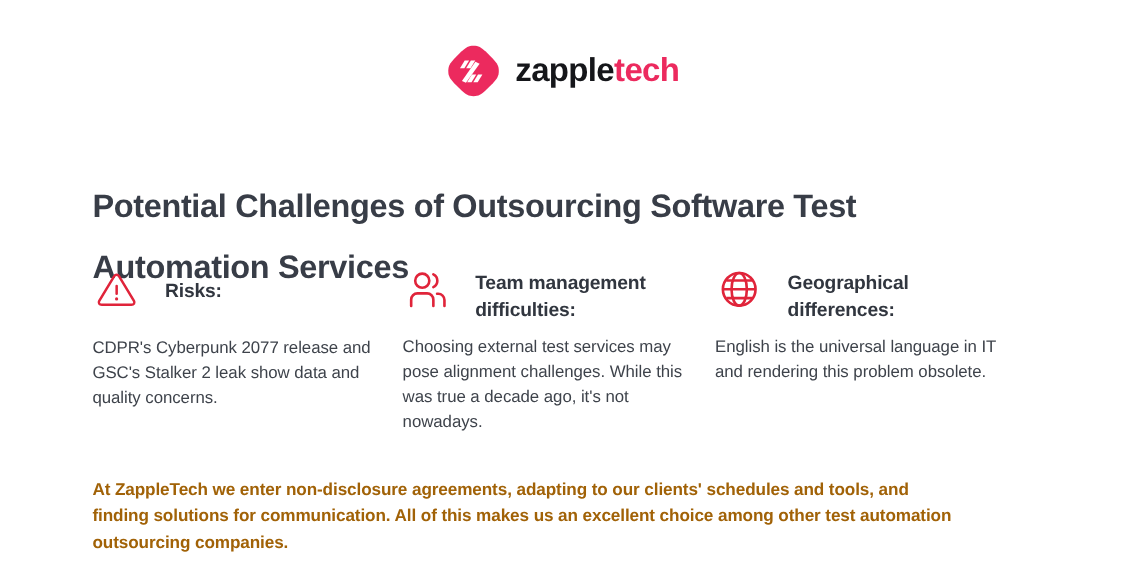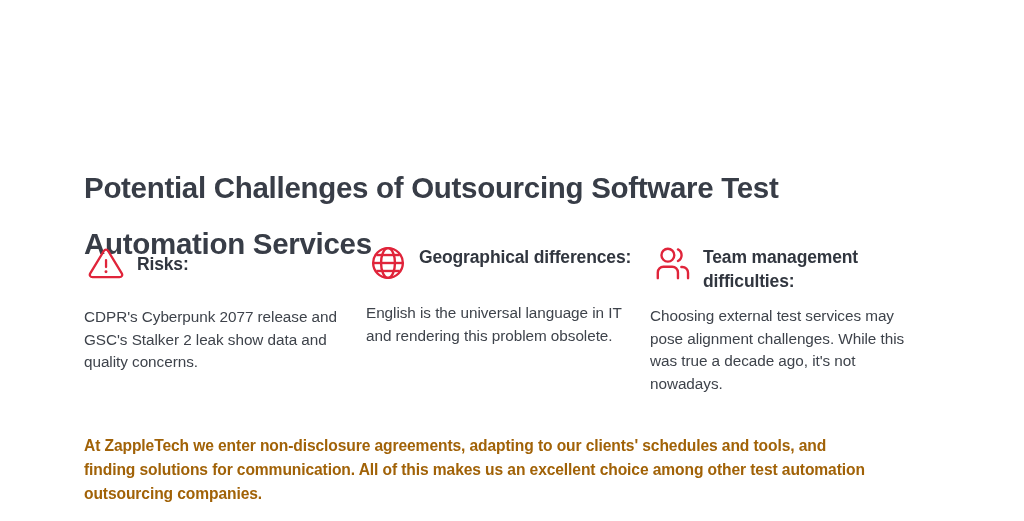--- a/index.html
+++ b/index.html
@@ -79,21 +79,21 @@
     box-sizing: border-box;
     padding-right: 18px;
   }
   .col:nth-child(1) { width: 282px; }
   .col:nth-child(2) { width: 284px; }
   .col:nth-child(3) { width: 290px; }
 
   .col-head {
     display: flex;
     align-items: flex-start;
-    gap: 9px;
+    gap: 22px;
     min-height: 50px;
   }
   .col-icon {
     flex: 0 0 auto;
     width: 44px;
     height: 44px;
     display: block;
     margin-top: 1px;
   }
   .col-title {
@@ -126,61 +126,76 @@
     line-height: 24px;
     color: #a16207;
     letter-spacing: -0.1px;
   }
 </style>
 </head>
 <body>
 
 <div class="page">
 
+  <div class="logo-wrap">
+    <div class="logo">
+      <svg class="logo-mark" viewBox="0 0 64 64">
+        <path d="M32 2 C38 2 41 4 46.5 9 L55 17.5 C60 23 62 26 62 32 C62 38 60 41 55 46.5 L46.5 55 C41 60 38 62 32 62 C26 62 23 60 17.5 55 L9 46.5 C4 41 2 38 2 32 C2 26 4 23 9 17.5 L17.5 9 C23 4 26 2 32 2 Z" fill="#ec2a5e"></path>
+        <g fill="#ffffff">
+          <path d="M21.5 19.5 l5.2 0 -5.6 9.2 -5.2 0 z"></path>
+          <path d="M28.8 19.5 l5.2 0 -5.6 9.2 -5.2 0 z"></path>
+          <path d="M34.2 21.2 l5.0 2.2 -16.2 22.6 -4.8 -2.1 z"></path>
+          <path d="M30.0 36.2 l5.2 0 -5.6 9.2 -5.2 0 z"></path>
+          <path d="M37.3 36.2 l5.2 0 -5.6 9.2 -5.2 0 z"></path>
+        </g>
+      </svg>
+      <div class="logo-text"><span class="w1">zapple</span><span class="w2">tech</span></div>
+    </div>
+  </div>
 
   <h1 class="title">Potential Challenges of Outsourcing Software Test Automation Services</h1>
 
   <div class="columns">
 
     <div class="col">
       <div class="col-head">
         <svg class="col-icon" viewBox="0 0 48 48">
           <path d="M24 9.5 C25.1 9.5 25.9 10.1 26.5 11.1 L41.2 35.4 C41.8 36.4 41.8 37.4 41.3 38.2 C40.8 39 39.9 39.4 38.7 39.4 L9.3 39.4 C8.1 39.4 7.2 39 6.7 38.2 C6.2 37.4 6.2 36.4 6.8 35.4 L21.5 11.1 C22.1 10.1 22.9 9.5 24 9.5 Z" fill="none" stroke="#e0243a" stroke-width="2.5" stroke-linejoin="round"></path>
           <rect x="22.8" y="19.5" width="2.5" height="10.2" rx="1.25" fill="#e0243a"></rect>
           <circle cx="24" cy="33.6" r="1.6" fill="#e0243a"></circle>
         </svg>
         <div class="col-title">Risks:</div>
       </div>
       <div class="col-body">CDPR's Cyberpunk 2077 release and GSC's Stalker 2 leak show data and quality concerns.</div>
+    </div>
+
+    <div class="col">
+      <div class="col-head">
+        <svg class="col-icon" viewBox="0 0 48 48">
+          <circle cx="19.5" cy="15.5" r="7" fill="none" stroke="#e0243a" stroke-width="2.6"></circle>
+          <path d="M8.5 40.5 v-6.2 c0 -3.4 2.8 -6.2 6.2 -6.2 h9.6 c3.4 0 6.2 2.8 6.2 6.2 v6.2" fill="none" stroke="#e0243a" stroke-width="2.6" stroke-linecap="round" stroke-linejoin="round"></path>
+          <path d="M30.5 9.2 a7 7 0 0 1 0 12.6" fill="none" stroke="#e0243a" stroke-width="2.6" stroke-linecap="round"></path>
+          <path d="M34.2 28.4 h1.1 c3.4 0 6.2 2.8 6.2 6.2 v5.9" fill="none" stroke="#e0243a" stroke-width="2.6" stroke-linecap="round"></path>
+        </svg>
+        <div class="col-title">Team management difficulties:</div>
+      </div>
+      <div class="col-body">Choosing external test services may pose alignment challenges. While this was true a decade ago, it's not nowadays.</div>
     </div>
 
     <div class="col">
       <div class="col-head">
         <svg class="col-icon" viewBox="0 0 48 48">
           <circle cx="24" cy="24" r="16.2" fill="none" stroke="#e0243a" stroke-width="2.6"></circle>
           <ellipse cx="24" cy="24" rx="7.6" ry="16.2" fill="none" stroke="#e0243a" stroke-width="2.6"></ellipse>
           <line x1="7.8" y1="24" x2="40.2" y2="24" stroke="#e0243a" stroke-width="2.6"></line>
           <line x1="11.2" y1="15.3" x2="36.8" y2="15.3" stroke="#e0243a" stroke-width="2.6"></line>
           <line x1="11.2" y1="32.7" x2="36.8" y2="32.7" stroke="#e0243a" stroke-width="2.6"></line>
         </svg>
         <div class="col-title">Geographical differences:</div>
       </div>
       <div class="col-body">English is the universal language in IT and rendering this problem obsolete.</div>
     </div>
 
-    <div class="col">
-      <div class="col-head">
-        <svg class="col-icon" viewBox="0 0 48 48">
-          <circle cx="19.5" cy="15.5" r="7" fill="none" stroke="#e0243a" stroke-width="2.6"></circle>
-          <path d="M8.5 40.5 v-6.2 c0 -3.4 2.8 -6.2 6.2 -6.2 h9.6 c3.4 0 6.2 2.8 6.2 6.2 v6.2" fill="none" stroke="#e0243a" stroke-width="2.6" stroke-linecap="round" stroke-linejoin="round"></path>
-          <path d="M30.5 9.2 a7 7 0 0 1 0 12.6" fill="none" stroke="#e0243a" stroke-width="2.6" stroke-linecap="round"></path>
-          <path d="M34.2 28.4 h1.1 c3.4 0 6.2 2.8 6.2 6.2 v5.9" fill="none" stroke="#e0243a" stroke-width="2.6" stroke-linecap="round"></path>
-        </svg>
-        <div class="col-title">Team management difficulties:</div>
-      </div>
-      <div class="col-body">Choosing external test services may pose alignment challenges. While this was true a decade ago, it's not nowadays.</div>
-    </div>
-
   </div>
 
   <p class="footer-note">At ZappleTech we enter non-disclosure agreements, adapting to our clients' schedules and tools, and finding solutions for communication. All of this makes us an excellent choice among other test automation outsourcing companies.</p>
 
 </div>
 
 </body></html>

